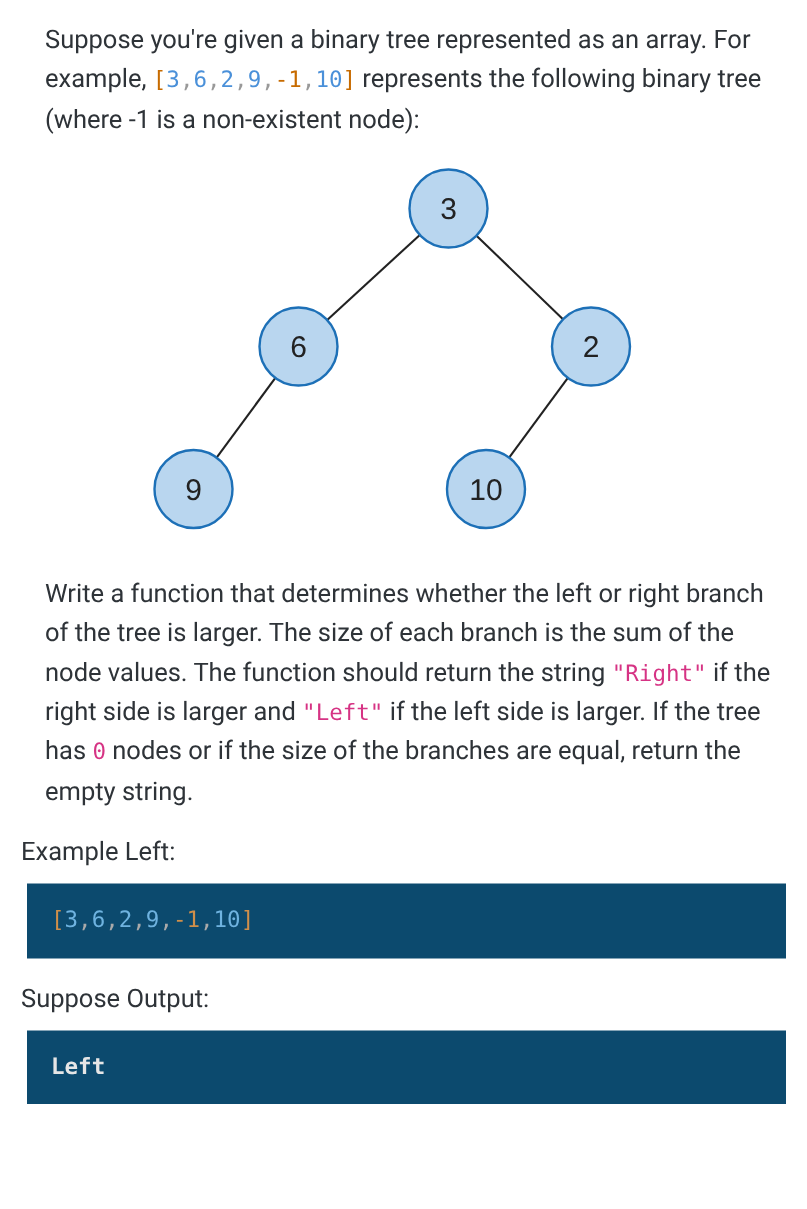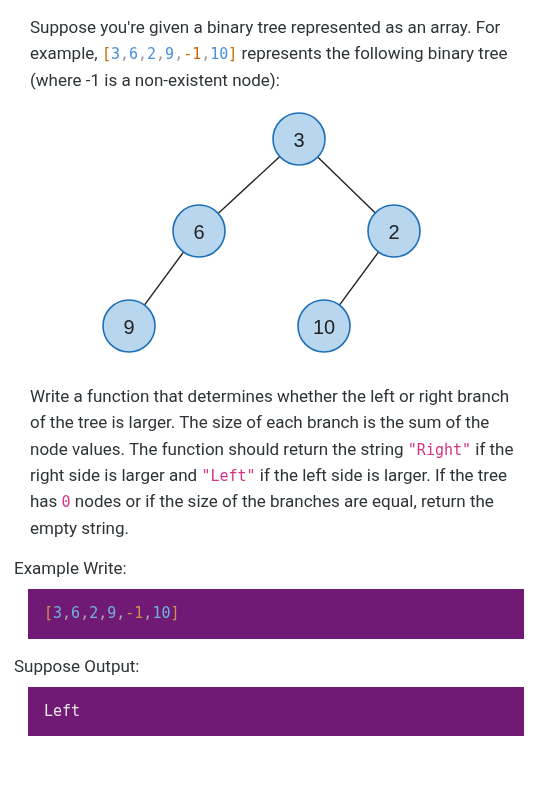--- a/index.html
+++ b/index.html
@@ -44,32 +44,32 @@
     fill: #222;
     text-anchor: middle;
     dominant-baseline: central;
   }
   .edge {
     stroke: #222;
     stroke-width: 1.4;
     fill: none;
   }
   .codeblock {
-    background: #701a75;
+    background: #0c4a6e;
     color: #eee;
     font-family: "Menlo", "Consolas", "Monaco", monospace;
     font-size: 15px;
     padding: 13px 16px;
-    margin: 8px 0 14px 14px;
+    margin: 8px 0 14px 4px;
   }
   .codeblock .bracket { color: #d08f4a; }
   .codeblock .num { color: #6fb3e0; }
   .codeblock .neg { color: #d08f4a; }
   .codeblock .comma { color: #aaa; }
-  .out-text { color: #e6e6e6; }
+  .out-text { color: #e6e6e6; font-weight: bold; }
   .section-label { margin: 14px 0 8px 0; }
 </style>
 </head>
 <body>
 
 <p>
   <span>Suppose you're given a binary tree represented as an array. For example, </span><span class="code-array" id="intro-array"><span class="bracket">[</span><span class="num">3</span><span class="comma">,</span><span class="num">6</span><span class="comma">,</span><span class="num">2</span><span class="comma">,</span><span class="num">9</span><span class="comma">,</span><span class="neg">-1</span><span class="comma">,</span><span class="num">10</span><span class="bracket">]</span></span><span> represents the following binary tree (where -1 is a non-existent node):</span>
 </p>
 
 <div class="tree-wrap">
@@ -98,21 +98,21 @@
         <circle cx="235" cy="215" r="26" class="node-circle"></circle>
         <text x="235" y="216" class="node-text">10</text>
       </g>
     </svg>
 </div>
 
 <p>
   <span>Write a function that determines whether the left or right branch of the tree is larger. The size of each branch is the sum of the node values. The function should return the string </span><span class="code-inline">"Right"</span><span> if the right side is larger and </span><span class="code-inline">"Left"</span><span> if the left side is larger. If the tree has </span><span class="code-inline">0</span><span> nodes or if the size of the branches are equal, return the empty string.</span>
 </p>
 
-<p class="section-label">Example Write:</p>
+<p class="section-label">Example Left:</p>
 
 <div class="codeblock" id="input-block"><span class="bracket">[</span><span class="num">3</span><span class="comma">,</span><span class="num">6</span><span class="comma">,</span><span class="num">2</span><span class="comma">,</span><span class="num">9</span><span class="comma">,</span><span class="neg">-1</span><span class="comma">,</span><span class="num">10</span><span class="bracket">]</span></div>
 
 <p class="section-label">Suppose Output:</p>
 
 <div class="codeblock">
   <span class="out-text">Left</span>
 </div>
 
 </body></html>

